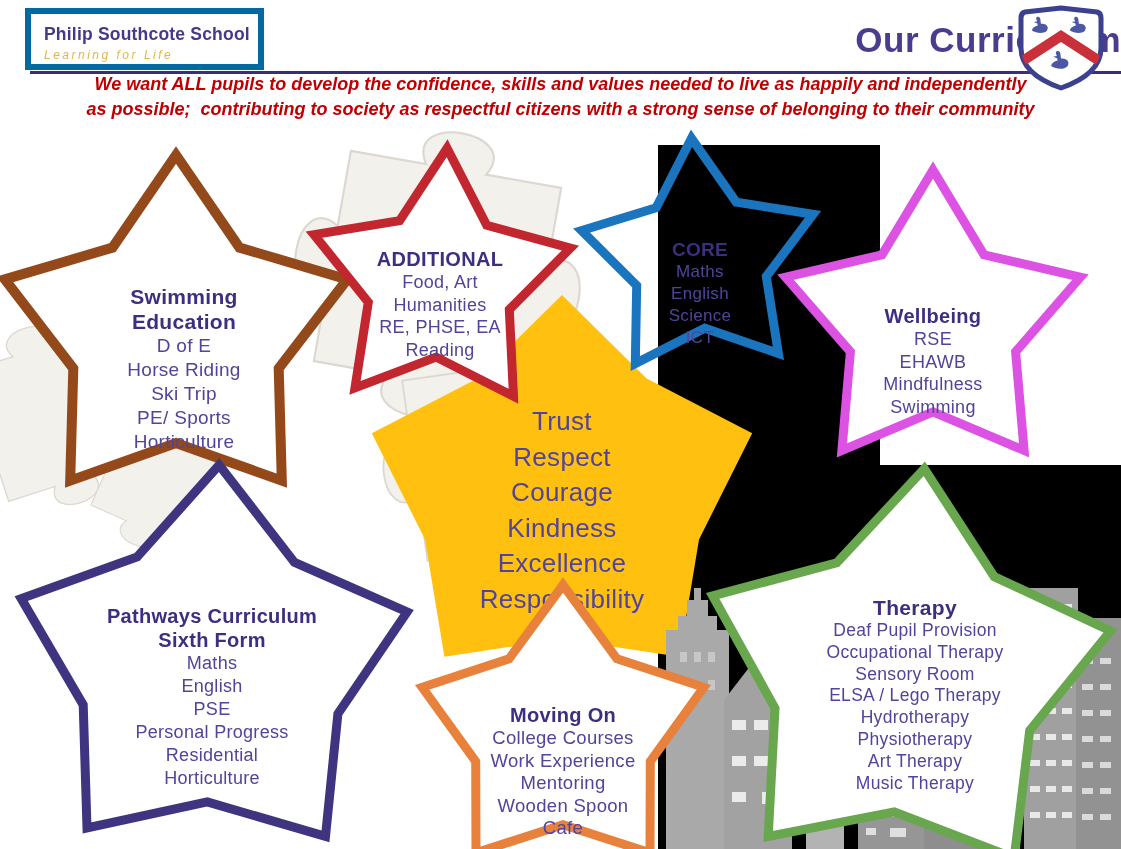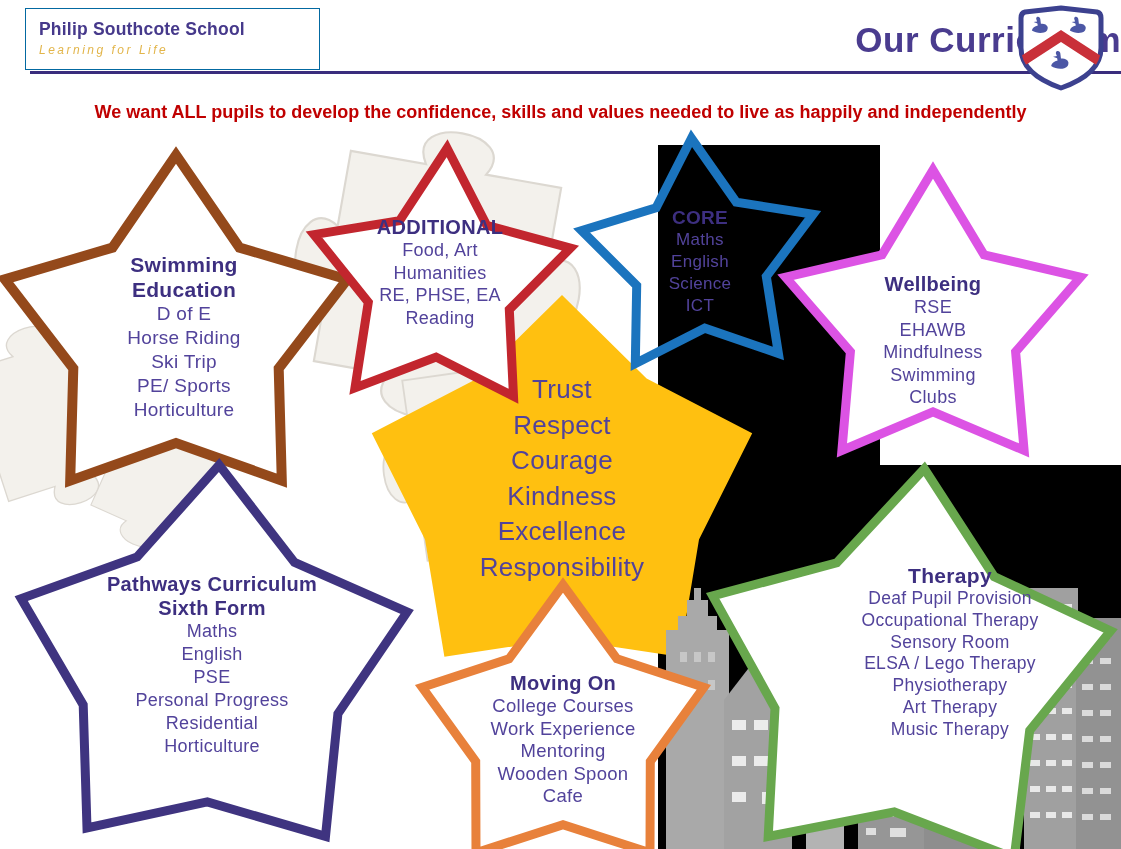--- a/index.html
+++ b/index.html
@@ -9,33 +9,33 @@
   .bg-band{position:absolute;left:658px;top:145px;width:222px;height:320px;background:#000;z-index:1;}
   .bg-block{position:absolute;left:658px;top:465px;width:463px;height:384px;background:#000;z-index:1;}
   
   .puzzles{position:absolute;left:0;top:0;width:1121px;height:849px;z-index:2;pointer-events:none;}
   .pz{fill:#F3F1EC;stroke:#DCD8D1;stroke-width:0.7;}
   .city{position:absolute;left:658px;top:560px;width:463px;height:289px;z-index:4;pointer-events:none;}
   
   .star{position:absolute;inset:0;z-index:5;pointer-events:none;}
   .star svg{position:absolute;inset:0;width:100%;height:100%;}
   .star[data-star="4"]{z-index:3;}
-  .star-text{position:absolute;text-align:center;letter-spacing:0.3px;}
+  .star-text{position:absolute;text-align:center;letter-spacing:0.3px;margin-top:32px;}
   .s-title{font-weight:bold;}
   
-  .logo{position:absolute;left:25px;top:8px;width:295px;height:62px;background:#ffffff;
-        border:1px solid #0369a1;z-index:10;box-sizing:border-box;padding:10px 0 0 13px;}
+  .logo{position:absolute;left:25px;top:8px;width:239px;height:62px;background:#ffffff;
+        border:6px solid #0369a1;z-index:10;box-sizing:border-box;padding:10px 0 0 13px;}
   .logo-name{font-size:17.5px;font-weight:bold;color:#46398B;letter-spacing:0.2px;}
   .logo-tag{font-size:12px;font-style:italic;color:#E2B54A;letter-spacing:2.5px;margin-top:3px;}
   .title{position:absolute;left:0;right:0;top:20px;text-align:right;z-index:10;
          font-size:35px;font-weight:bold;color:#4A3C8F;letter-spacing:0.5px;}
   .rule{position:absolute;left:30px;right:0;top:71px;height:3px;background:#3A2D7D;z-index:9;}
   .crest{position:absolute;left:1014px;top:4px;width:94px;height:90px;z-index:10;}
-  .mission{position:absolute;left:0;right:0;top:100px;z-index:10;text-align:center;
-           font-size:18px;line-height:25px;font-weight:bold;color:#C00000;}
+  .mission{position:absolute;left:0;right:0;top:72px;z-index:10;text-align:center;
+           font-size:18px;line-height:25px;font-weight:bold;font-style:italic;color:#C00000;}
   .mission div{white-space:pre;}
 </style>
 </head>
 <body>
 
 <div class="canvas">
 
   <div class="bg-band"></div>
   <div class="bg-block"></div>
 
@@ -201,21 +201,20 @@
   <div class="star" data-star="3">
       <svg viewBox="0 0 1121 849">
         <polygon points="933.0,170.0 984.0,254.8 1080.4,277.1 1015.6,351.8 1024.1,450.4 933.0,411.8 841.9,450.4 850.4,351.8 785.6,277.1 882.0,254.8" fill="#FFFFFF" stroke="#DC53E4" stroke-width="9"></polygon>
       </svg>
       <div class="star-text" style="left: 818px; top: 272px; width: 230px; font-size: 18px; line-height: 22.5px; color: rgb(82, 67, 155);">
         <div class="s-title" style="font-size: 20px; line-height: 24px; color: rgb(61, 47, 128);">Wellbeing</div>
         <div class="s-item">RSE</div>
         <div class="s-item">EHAWB</div>
         <div class="s-item">Mindfulness</div>
         <div class="s-item">Swimming</div>
-        <div class="s-item">Clubs</div>
       </div>
     </div>
   <div class="star" data-star="5">
       <svg viewBox="0 0 1121 849">
         <polygon points="219.1,465.1 294.5,562.4 407.1,612.0 337.9,713.8 325.5,836.3 207.3,801.9 87.0,828.0 83.2,704.9 21.2,598.6 137.1,556.9" fill="#FFFFFF" stroke="#3F3480" stroke-width="9"></polygon>
       </svg>
       <div class="star-text" style="left: 47px; top: 572px; width: 330px; font-size: 18px; line-height: 23px; color: rgb(82, 67, 155);">
         <div class="s-title" style="font-size: 20px; line-height: 24px; color: rgb(61, 47, 128);">Pathways Curriculum</div>
         <div class="s-title" style="font-size: 20px; line-height: 24px; color: rgb(61, 47, 128);">Sixth Form</div>
         <div class="s-item">Maths</div>
@@ -236,26 +235,27 @@
         <div class="s-item">Work Experience</div>
         <div class="s-item">Mentoring</div>
         <div class="s-item">Wooden Spoon</div>
         <div class="s-item">Cafe</div>
       </div>
     </div>
   <div class="star" data-star="7">
       <svg viewBox="0 0 1121 849">
         <polygon points="924.3,468.8 994.2,576.6 1110.6,630.8 1029.7,730.5 1014.2,858.0 894.3,811.9 768.2,836.5 775.0,708.2 712.7,595.9 836.8,562.8" fill="#FFFFFF" stroke="#68A74D" stroke-width="9"></polygon>
       </svg>
-      <div class="star-text" style="left: 795px; top: 563px; width: 310px; font-size: 17.5px; line-height: 21.8px; color: rgb(82, 67, 155);">
+      <div class="star-text" style="left: 760px; top: 563px; width: 310px; font-size: 17.5px; line-height: 21.8px; color: rgb(82, 67, 155);">
         <div class="s-title" style="font-size: 21px; line-height: 25px; color: rgb(61, 47, 128);">Therapy</div>
         <div class="s-item">Deaf Pupil Provision</div>
         <div class="s-item">Occupational Therapy</div>
         <div class="s-item">Sensory Room</div>
         <div class="s-item">ELSA / Lego Therapy</div>
+        <div class="s-item">Hydrotherapy</div>
         <div class="s-item">Physiotherapy</div>
         <div class="s-item">Art Therapy</div>
         <div class="s-item">Music Therapy</div>
       </div>
     </div>
 
   <div class="logo">
     <div class="logo-name">Philip Southcote School</div>
     <div class="logo-tag">Learning for Life</div>
   </div>
@@ -276,15 +276,16 @@
     </g>
     <g fill="#4C57A5">
       <use href="#duck" transform="translate(15,11) scale(1.1)"></use>
       <use href="#duck" transform="translate(53,11) scale(1.1)"></use>
       <use href="#duck" transform="translate(34,45) scale(1.2)"></use>
     </g>
   </svg>
 
   <div class="mission">
     <div>We want ALL pupils to develop the confidence, skills and values needed to live as happily and independently</div>
+    <div>as possible;  contributing to society as respectful citizens with a strong sense of belonging to their community</div>
   </div>
 
 </div>
 
 </body></html>

